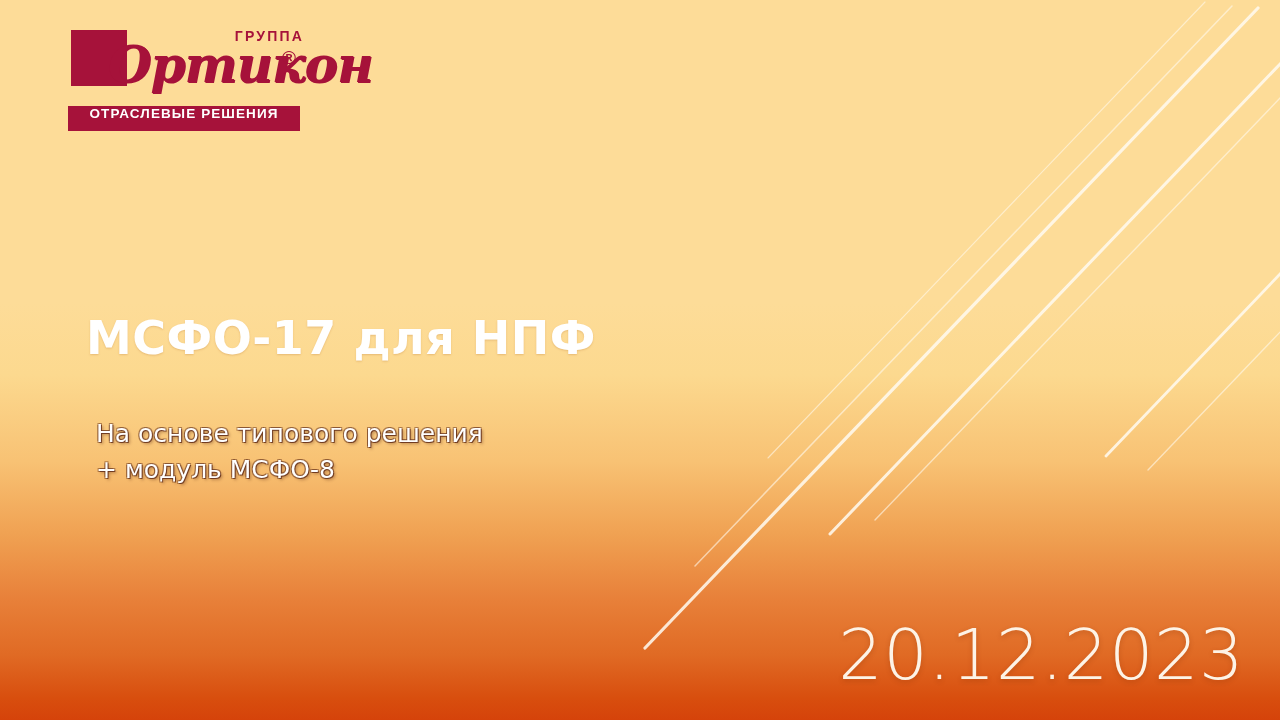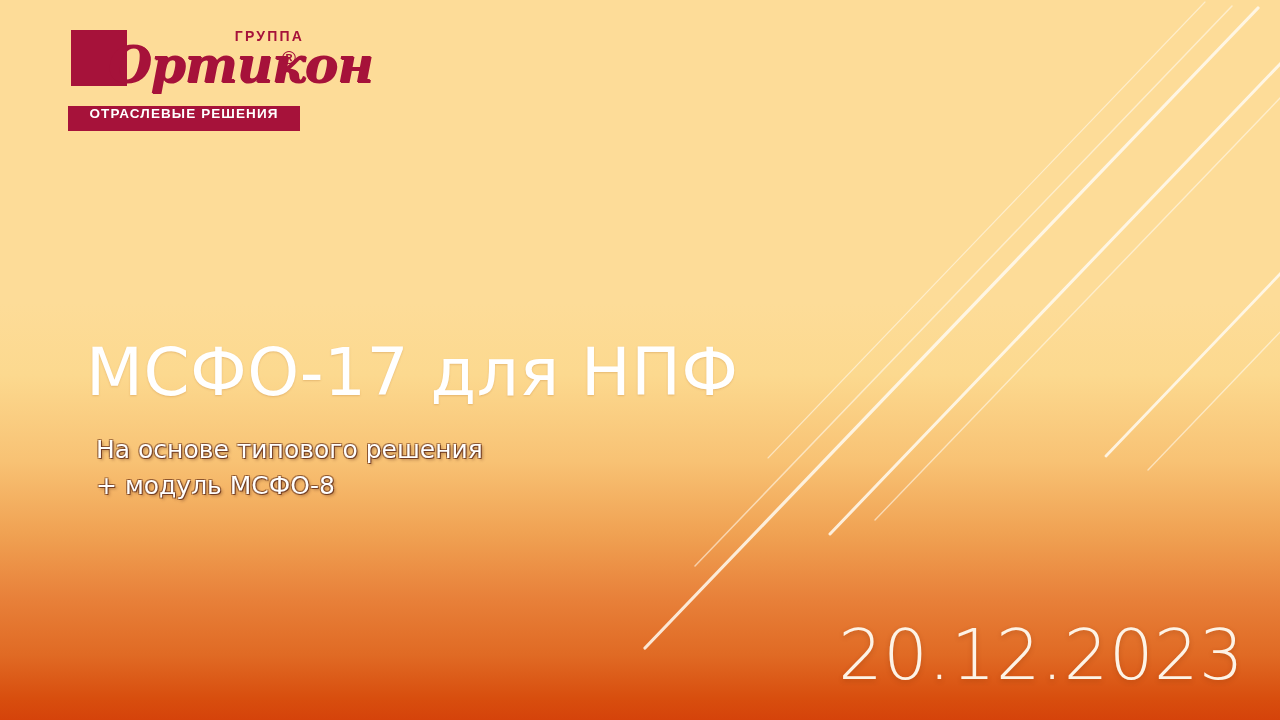--- a/index.html
+++ b/index.html
@@ -101,24 +101,24 @@
     font-size: 13.5px;
     font-weight: bold;
     letter-spacing: 1.1px;
     font-family: "Liberation Sans", sans-serif;
   }
 
   
   .title {
     position: absolute;
     left: 86px;
-    top: 296px;
+    top: 284px;
     color: #ffffff;
-    font-size: 66px;
-    font-weight: 400;
+    font-size: 46px;
+    font-weight: 700;
     letter-spacing: 0.5px;
     line-height: 1;
     white-space: nowrap;
     font-family: "DejaVu Sans", sans-serif;
     text-shadow: 0 1px 2px rgba(170, 95, 30, 0.25);
   }
 
   
   .subtitle {
     position: absolute;
@@ -128,21 +128,20 @@
     font-size: 25px;
     font-weight: 400;
     line-height: 36px;
     font-family: "DejaVu Sans", sans-serif;
     text-shadow:
       1px 1px 0 rgba(104, 52, 28, 0.85),
       -1px 1px 0 rgba(104, 52, 28, 0.5),
        1px -1px 0 rgba(104, 52, 28, 0.5),
       -1px -1px 0 rgba(104, 52, 28, 0.5),
        2px 2px 3px rgba(104, 52, 28, 0.45);
-    margin-top: 16px;
   }
   .subtitle .line { display: block; white-space: nowrap; }
 
   
   .date {
     position: absolute;
     right: 36px;
     bottom: 30px;
     color: #fdf3e6;
     font-size: 70px;

